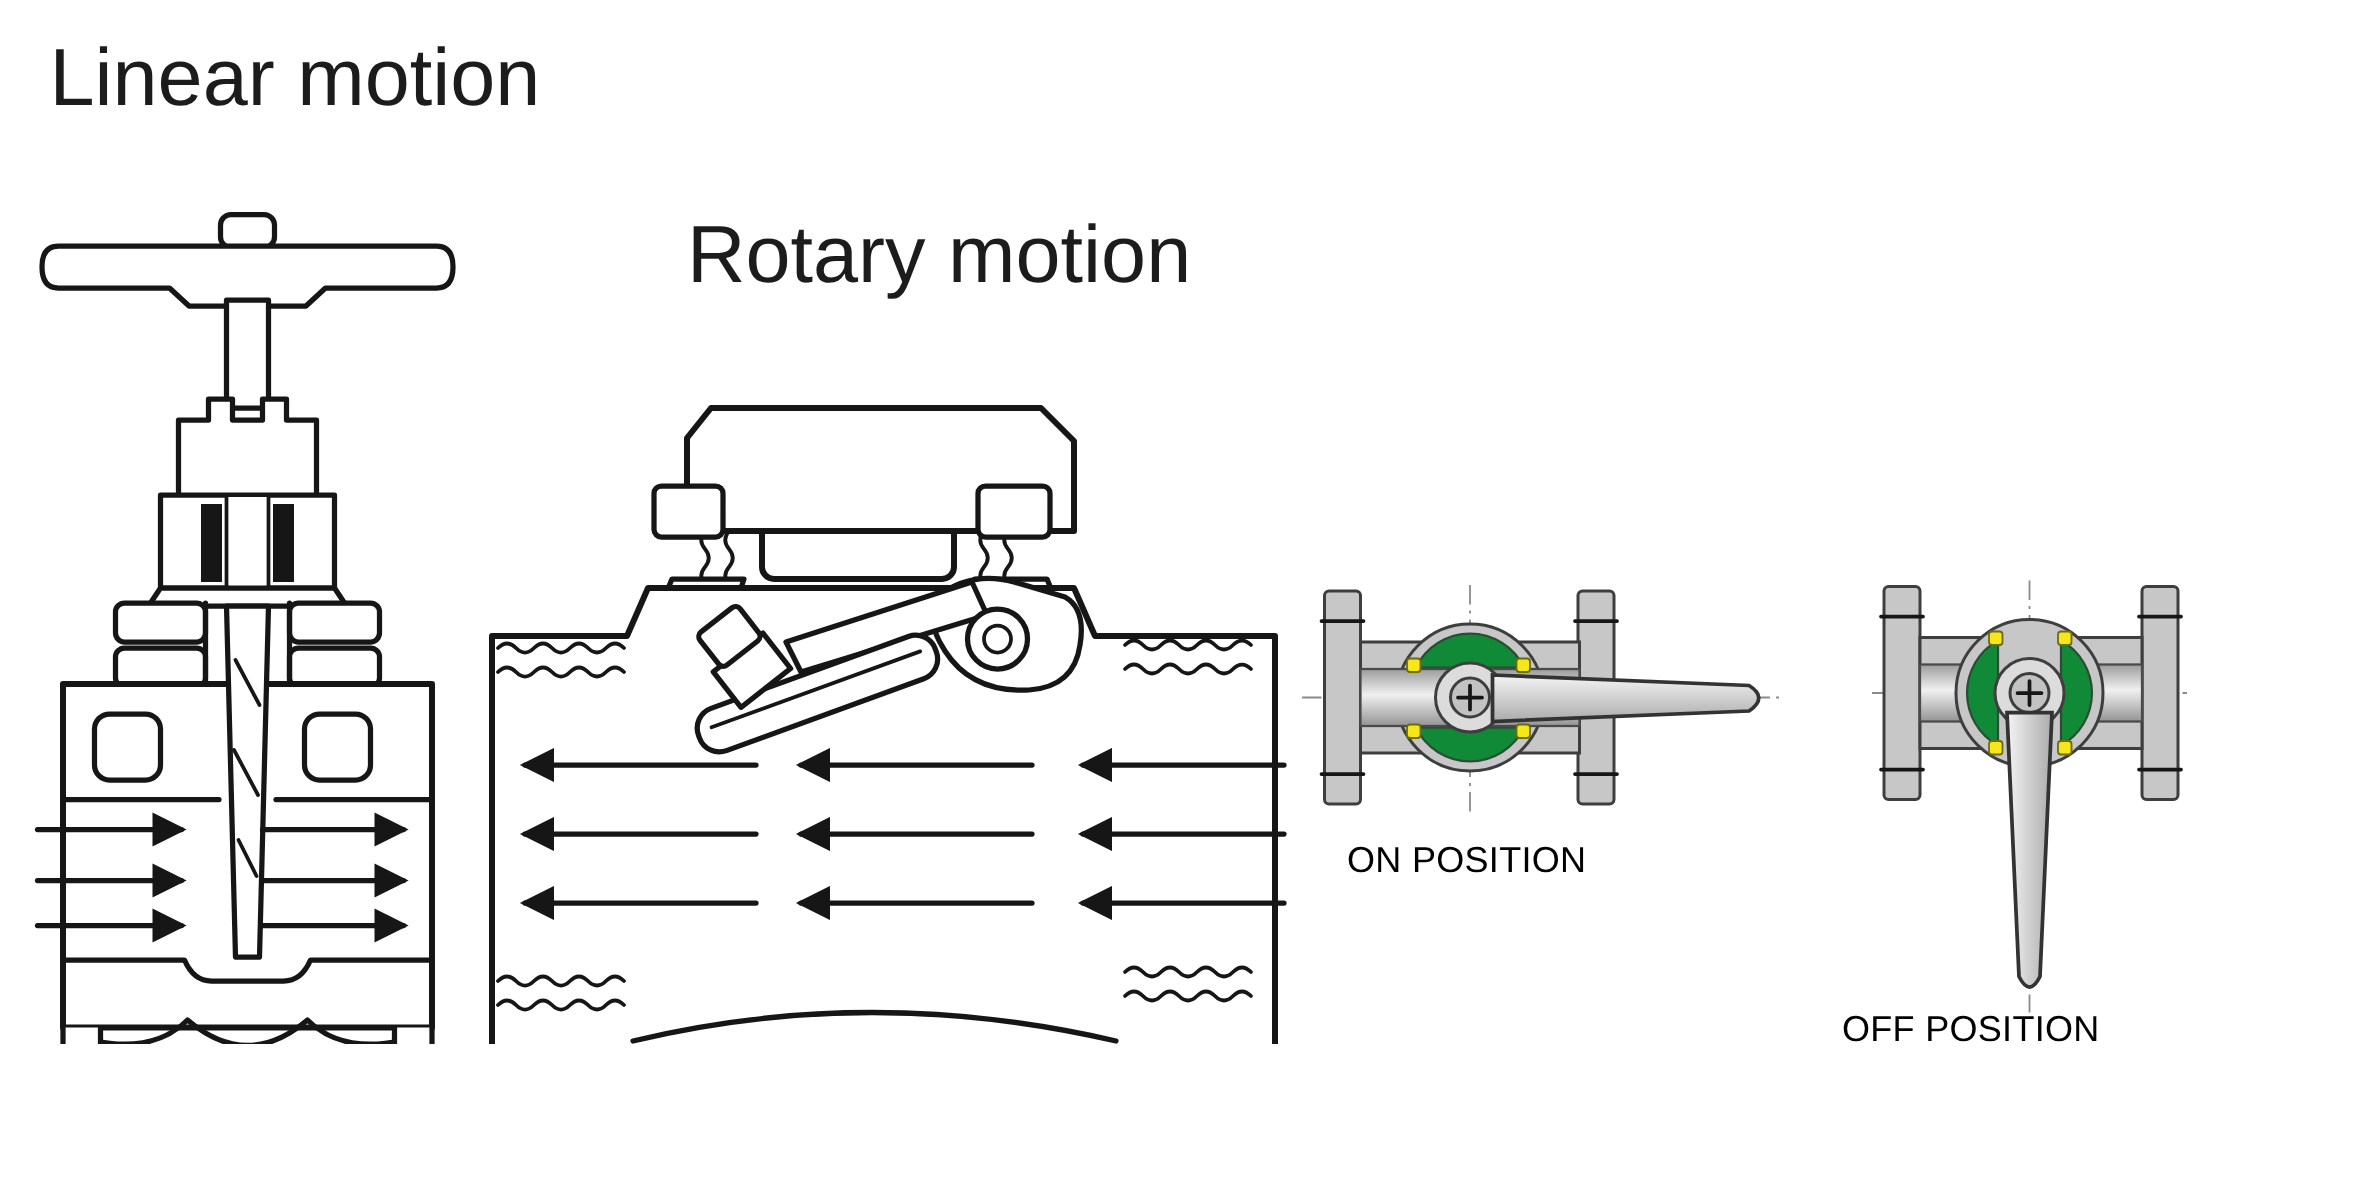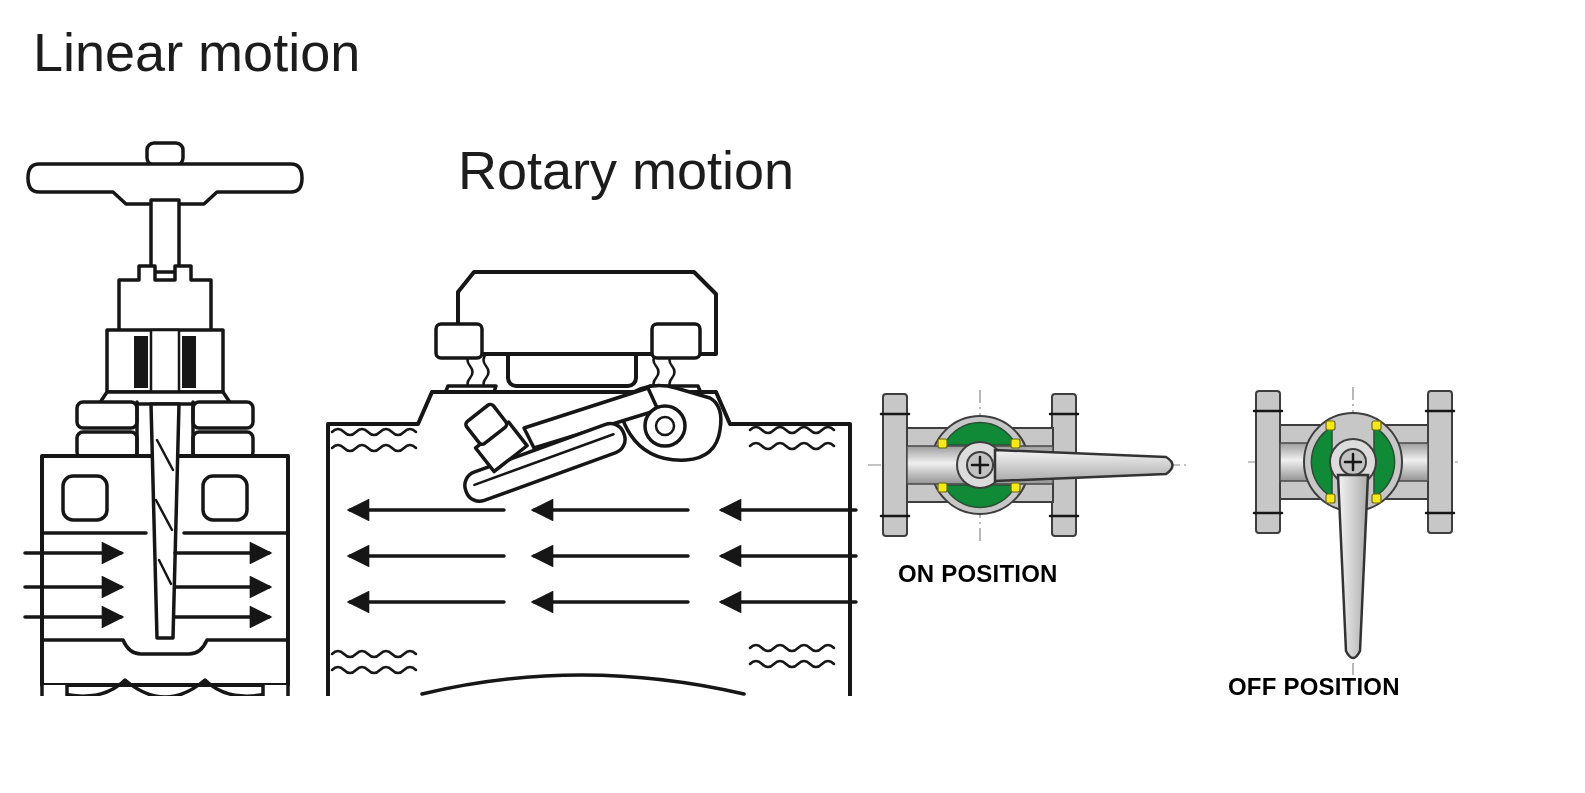--- a/index.html
+++ b/index.html
@@ -1,20 +1,20 @@
 <!DOCTYPE html>
 <html><head>
 <meta charset="utf-8">
 <style>
   html,body{margin:0;padding:0;background:#fff;}
   .slide{position:relative;width:1585px;height:696px;background:#ffffff;overflow:hidden;
          font-family:"Liberation Sans", sans-serif;border-radius:23px;}
   .abs{position:absolute;}
   .title{font-size:54px;line-height:1.05;color:#1c1c1c;white-space:nowrap;}
-  .pos-label{font-size:24px;font-weight:bold;color:#000;white-space:nowrap;letter-spacing:0.2px;}
+  .pos-label{font-size:24px;font-weight:normal;color:#000;white-space:nowrap;letter-spacing:0.2px;}
   .page-num{font-family:"Liberation Serif", serif;font-size:17px;color:#8a8a8a;}
   svg{display:block;}
   .ink{stroke:#161616;fill:none;stroke-linejoin:round;stroke-linecap:round;}
   .inkf{stroke:#161616;fill:#ffffff;stroke-linejoin:round;stroke-linecap:round;}
   .blk{fill:#161616;stroke:none;}
   .thin{stroke-width:2.5;}
   .mid{stroke-width:3.5;}
   .thick{stroke-width:4;}
   .metal{stroke:#3e3e3e;stroke-width:2;}
   .cline{stroke:#8a8a8a;stroke-width:1.2;stroke-dasharray:13 4 2 4;fill:none;}

